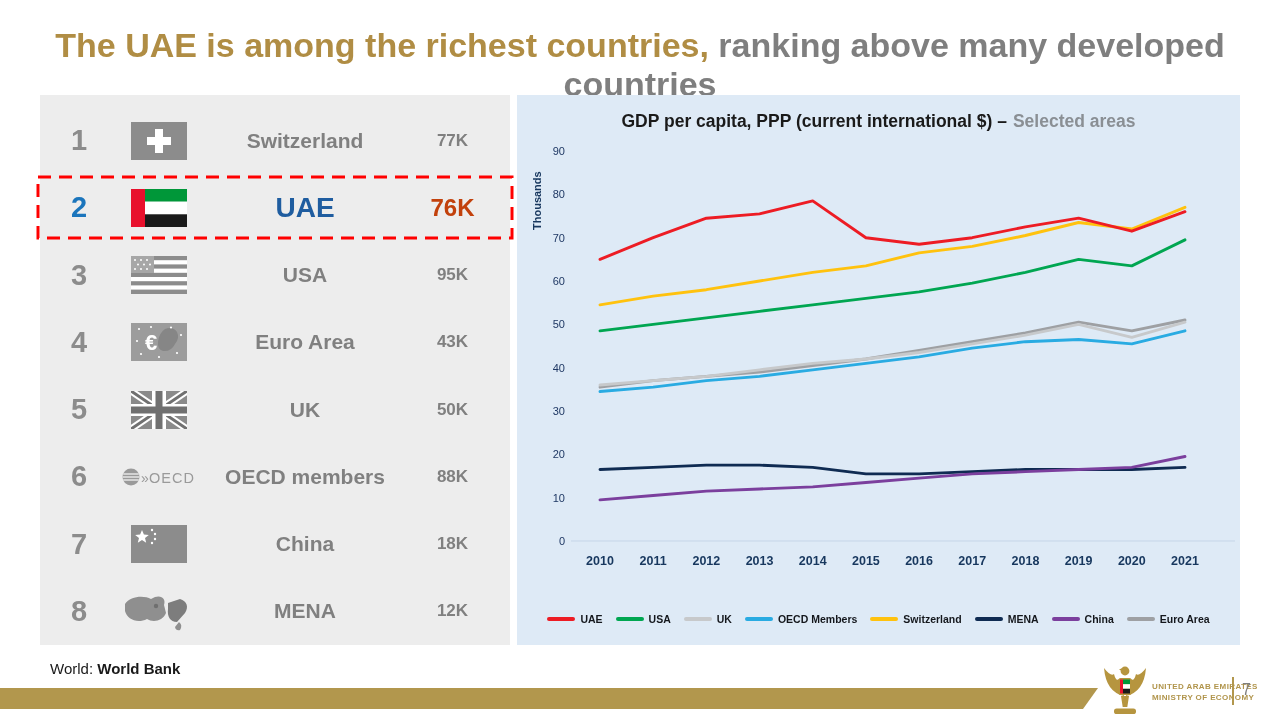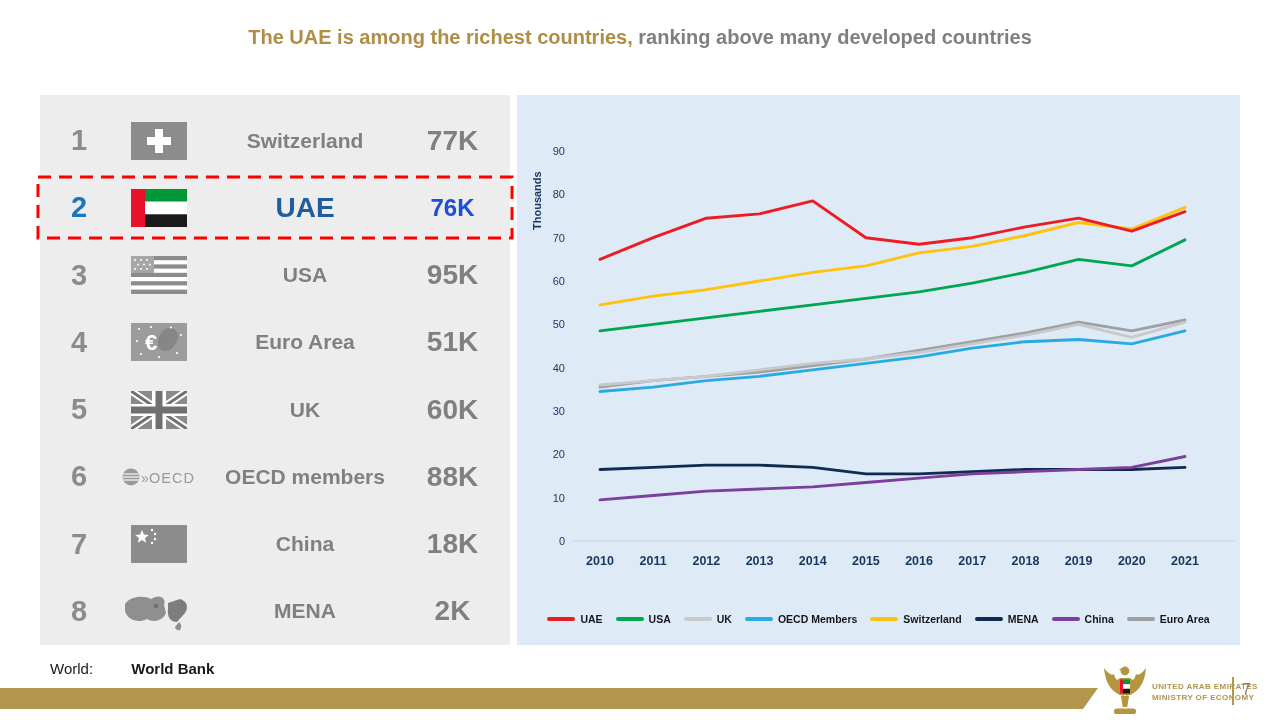--- a/index.html
+++ b/index.html
@@ -1,55 +1,55 @@
 <!DOCTYPE html>
 <html><head>
 <meta charset="utf-8">
 <style>
   html,body{margin:0;padding:0;background:#fff;}
   .slide{position:relative;width:1280px;height:720px;background:#ffffff;overflow:hidden;
          font-family:"Liberation Sans", sans-serif;}
   
   .main-title{position:absolute;top:26px;left:0;width:1280px;text-align:center;
-              font-size:20px;font-weight:bold;letter-spacing:0;}
+              font-size:34px;font-weight:bold;letter-spacing:0;}
   .main-title .accent{color:#B08D44;}
   .main-title .rest{color:#7F7F7F;}
   
   .ranking-panel{position:absolute;left:40px;top:95px;width:470px;height:550px;
                  background:#EDEDED;display:flex;flex-direction:column;
                  padding-top:12px;box-sizing:border-box;}
   .rank-row{flex:1;display:grid;grid-template-columns:58px 102px 1fr 105px;
             align-items:center;padding:0 5px 0 10px;position:relative;}
   .rank-num{font-size:29px;font-weight:bold;color:#8C8C8C;text-align:center;}
   .flag-wrap{display:flex;justify-content:center;align-items:center;}
   .country-name{font-size:21px;font-weight:bold;color:#808080;text-align:center;}
-  .country-value{font-size:28px;font-weight:bold;color:#808080;text-align:center;}
+  .country-value{font-size:17px;font-weight:bold;color:#808080;text-align:center;}
   .rank-row.highlight .rank-num{color:#1B75BC;}
   .rank-row.highlight .country-name{color:#1F5DA0;font-size:28px;}
-  .rank-row.highlight .country-value{color:#1d4ed8;font-size:24px;}
+  .rank-row.highlight .country-value{color:#c2410c;font-size:24px;}
   .hl-border{position:absolute;left:-4px;top:1px;pointer-events:none;}
   
   .chart-panel{position:absolute;left:517px;top:95px;width:723px;height:550px;
                background:#DEEAF6;}
   .chart-title{position:absolute;top:16px;left:0;width:100%;text-align:center;
                font-size:17.5px;font-weight:bold;color:#1a1a1a;}
   .chart-title .suffix{color:#8a8f94;margin-left:6px;}
   #chart-svg{position:absolute;left:0;top:0;}
   .ytick{font-size:11px;fill:#1F3864;text-anchor:end;font-family:"Liberation Sans",sans-serif;}
   .xtick{font-size:12.5px;font-weight:bold;fill:#17375E;text-anchor:middle;font-family:"Liberation Sans",sans-serif;}
   .ylabel{font-size:11px;font-weight:bold;fill:#17375E;text-anchor:start;font-family:"Liberation Sans",sans-serif;}
   .baseline{stroke:#c5d5e8;stroke-width:1;}
   .legend{position:absolute;bottom:20px;left:0;width:100%;display:flex;
           justify-content:center;align-items:center;gap:13px;}
   .legend-item{display:flex;align-items:center;gap:5px;}
   .legend-swatch{display:inline-block;width:28px;height:3.5px;border-radius:2px;}
   .legend-label{font-size:10.5px;font-weight:bold;color:#14171c;}
   
   .source-line{position:absolute;left:50px;top:660px;font-size:15px;color:#1a1a1a;}
-  .source-line b{font-weight:bold;margin-left:34px;}
+  .source-line b{font-weight:bold;}
   .footer-bar{position:absolute;left:0;top:688px;width:1098px;height:21px;background:#B2974D;
               clip-path:polygon(0 0,100% 0,calc(100% - 15px) 100%,0 100%);}
   .footer-emblem{position:absolute;left:1101px;top:661px;}
   .ministry-text{position:absolute;left:1152px;top:681px;color:#B1954C;
                  font-size:8px;font-weight:bold;letter-spacing:0.4px;line-height:11px;}
   .page-divider{position:absolute;left:1232px;top:677px;width:2px;height:28px;background:#B2974D;}
   .page-number{position:absolute;left:1242px;top:681px;font-size:16px;color:#7F7F7F;}
 </style>
 </head>
 <body>
@@ -131,21 +131,21 @@
               <circle cx="40" cy="4.5" r="1.1"></circle>
               <circle cx="50" cy="12" r="1.1"></circle>
               <circle cx="6" cy="18" r="1.1"></circle>
               <circle cx="10" cy="31" r="1.1"></circle>
               <circle cx="28" cy="34" r="1.1"></circle>
               <circle cx="46" cy="30" r="1.1"></circle>
             </g>
           </svg>
         </div>
       <div class="country-name">Euro Area</div>
-      <div class="country-value">51K</div>
+      <div class="country-value">43K</div>
     </div>
       <div class="rank-row">
       <div class="rank-num">5</div>
       <div class="flag-wrap">
           <svg width="56" height="38">
             <rect width="56" height="38" fill="#8a8a8a"></rect>
             <g stroke="#ffffff" stroke-width="7">
               <line x1="0" y1="0" x2="56" y2="38"></line>
               <line x1="56" y1="0" x2="0" y2="38"></line>
             </g>
@@ -153,21 +153,21 @@
               <line x1="0" y1="0" x2="56" y2="38"></line>
               <line x1="56" y1="0" x2="0" y2="38"></line>
             </g>
             <rect x="21" width="14" height="38" fill="#fff"></rect>
             <rect y="13" width="56" height="12" fill="#fff"></rect>
             <rect x="24.5" width="7" height="38" fill="#707070"></rect>
             <rect y="15.5" width="56" height="7" fill="#707070"></rect>
           </svg>
         </div>
       <div class="country-name">UK</div>
-      <div class="country-value">60K</div>
+      <div class="country-value">50K</div>
     </div>
       <div class="rank-row">
       <div class="rank-num">6</div>
       <div class="flag-wrap">
           <svg width="76" height="24">
             <circle cx="10" cy="12" r="8.5" fill="#9a9a9a"></circle>
             <g stroke="#EDEDED" stroke-width="1.4" fill="none">
               <path d="M2.2 9 H17.8"></path>
               <path d="M1.6 12 H18.4"></path>
               <path d="M2.2 15 H17.8"></path>
@@ -200,25 +200,28 @@
       <div class="rank-num">8</div>
       <div class="flag-wrap">
           <svg width="74" height="46">
             <path d="M3 16 C8 8 22 7 29 11 L33 9 C40 7 44 11 42 17 L44 25 C41 33 31 35 25 31 C15 36 5 31 3 23 Z" fill="#8f8f8f"></path>
             <path d="M46 15 L58 11 C65 13 67 19 63 25 L55 34 C48 34 45 28 46 21 Z" fill="#7d7d7d"></path>
             <path d="M57 34 q4 3 1 8 q-4 1 -5 -3 z" fill="#8f8f8f"></path>
             <circle cx="34" cy="18" r="2.2" fill="#6f6f6f"></circle>
           </svg>
         </div>
       <div class="country-name">MENA</div>
-      <div class="country-value">2K</div>
+      <div class="country-value">12K</div>
     </div>
     </div>
 
   <div class="chart-panel">
+    <div class="chart-title">
+      <span>GDP per capita, PPP (current international $) –</span><span class="suffix">Selected areas</span>
+    </div>
     <svg id="chart-svg" width="723" height="550">
         <text x="48" y="450" class="ytick">0</text>
         <text x="48" y="406.67" class="ytick">10</text>
         <text x="48" y="363.34000000000003" class="ytick">20</text>
         <text x="48" y="320.01" class="ytick">30</text>
         <text x="48" y="276.68" class="ytick">40</text>
         <text x="48" y="233.35" class="ytick">50</text>
         <text x="48" y="190.01999999999998" class="ytick">60</text>
         <text x="48" y="146.69" class="ytick">70</text>
         <text x="48" y="103.36000000000001" class="ytick">80</text>

